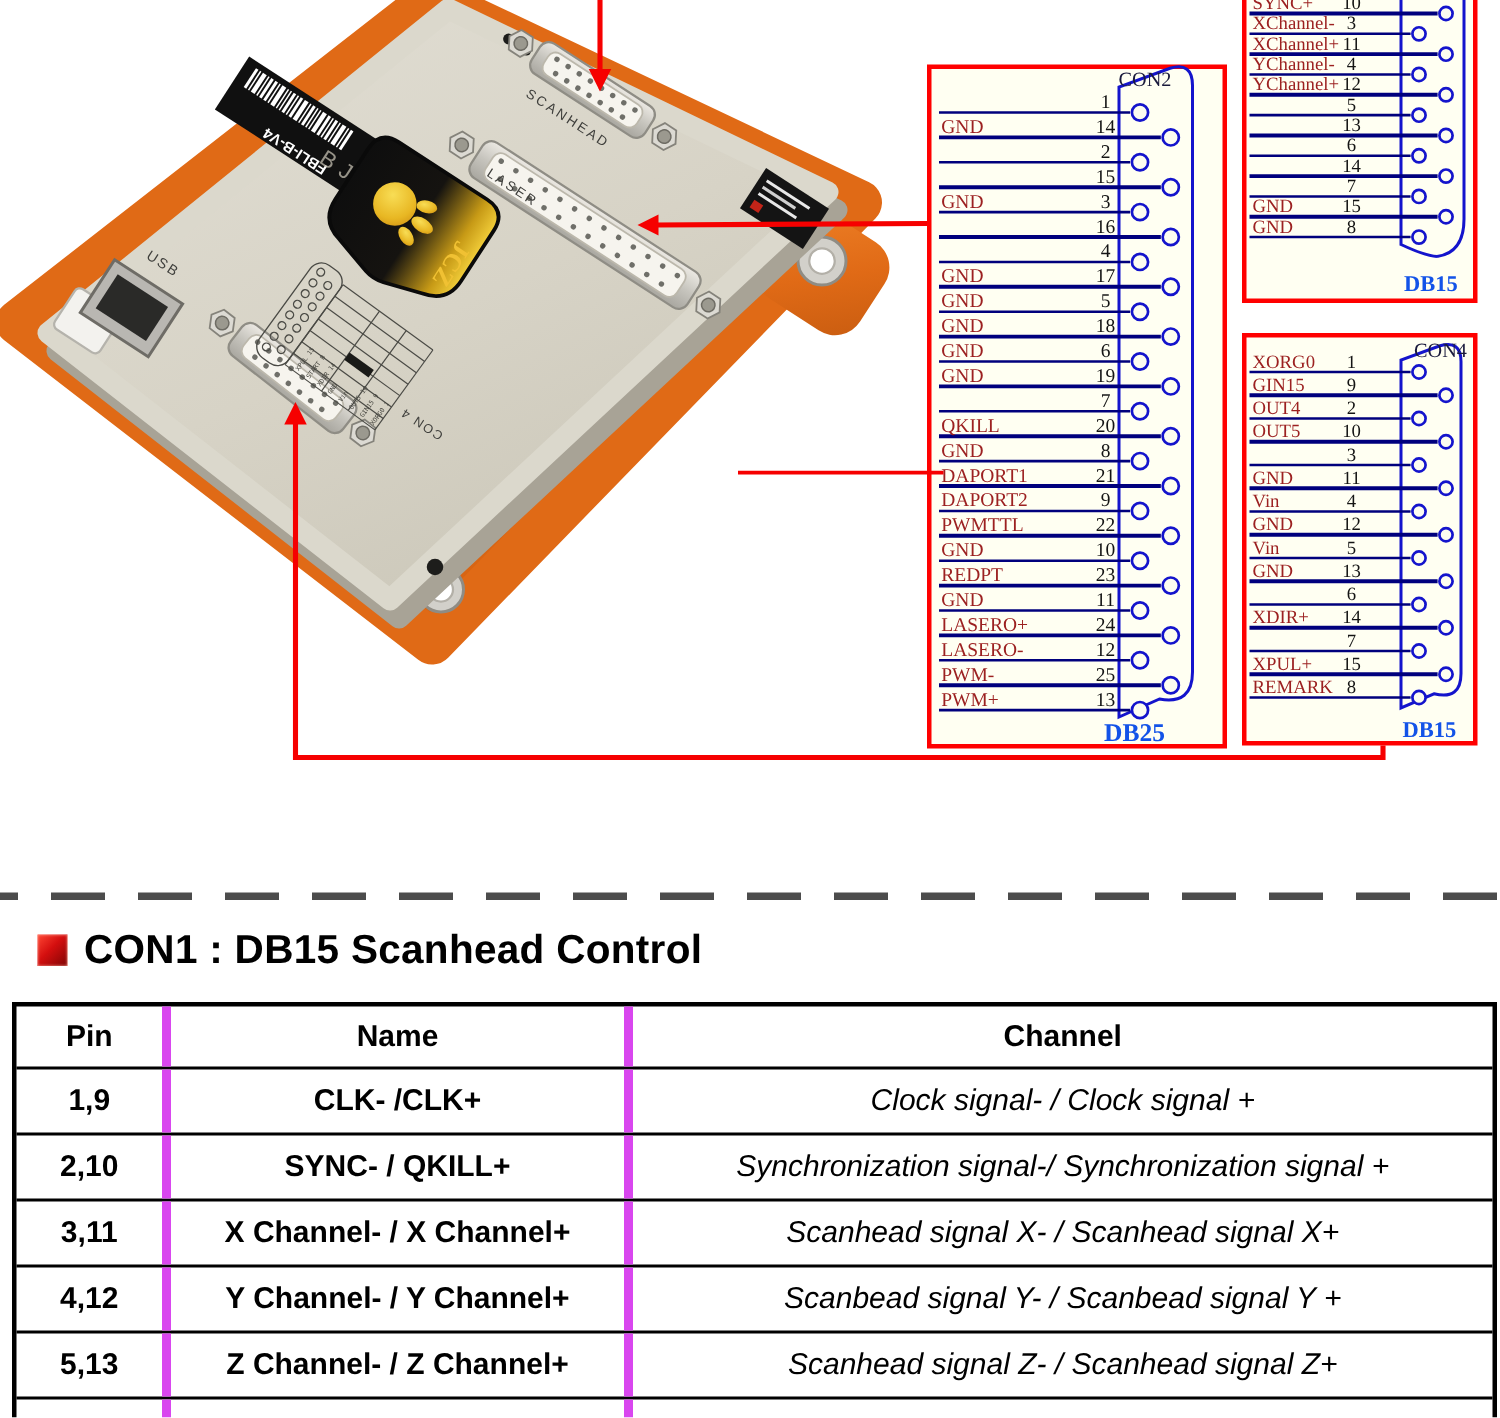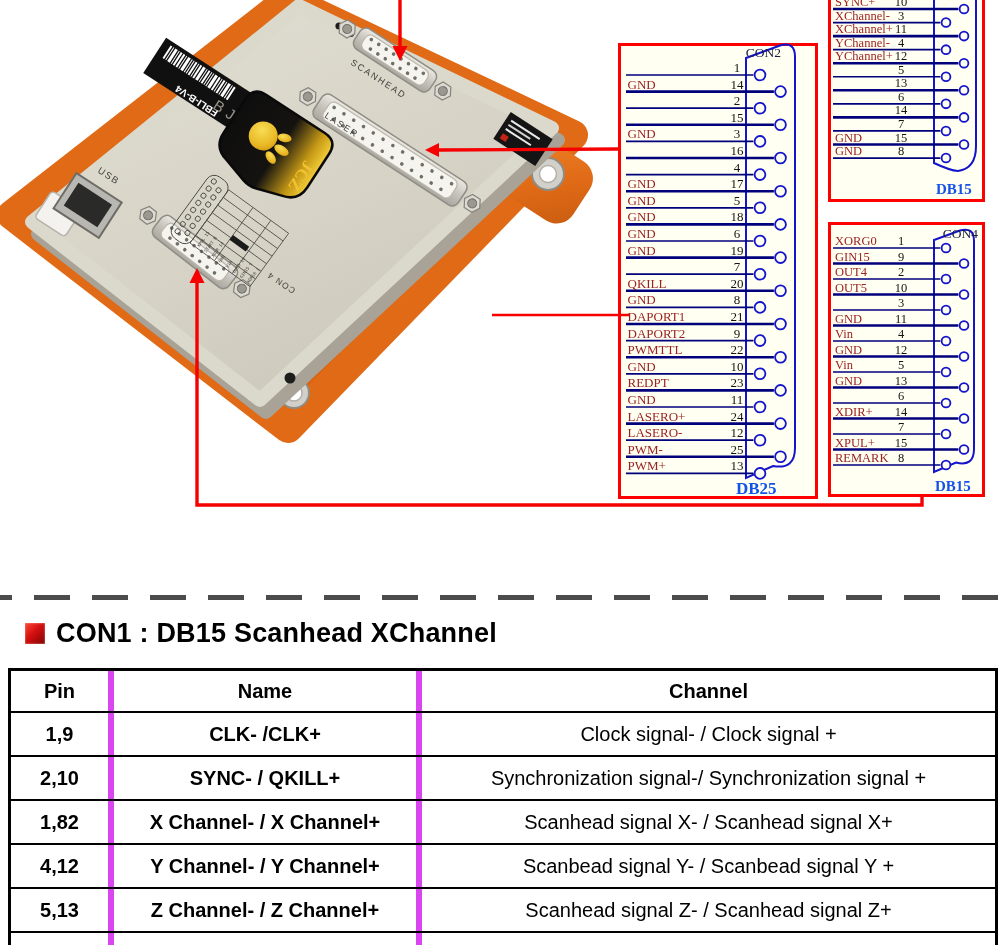--- a/index.html
+++ b/index.html
@@ -17,21 +17,21 @@
   #heading .title{font-size:27px;font-weight:bold;color:#000;letter-spacing:.2px}
   
   #pin-table{position:absolute;left:8px;top:668px;width:984px;border:3px solid #000;background:#fff}
   .trow{display:grid;grid-template-columns:97px 308px 1fr;height:42px;border-top:2px solid #000}
   .trow.thead{height:40px;border-top:none}
   .tcell{display:flex;align-items:center;justify-content:center;font-size:20px;color:#000;
     border-left:6px solid #d946ef;overflow:hidden}
   .tcell:first-child{border-left:none}
   .tcell.h{font-weight:bold}
   .tcell.bold{font-weight:bold}
-  .tcell.fn{}
+  .tcell.fn{font-style:italic}
 </style>
 </head>
 <body>
 
 <div class="stage">
 
   <svg class="abs" style="left:0;top:0" width="1000" height="600" viewBox="0 0 1000 600">
     <defs>
       <linearGradient id="orangeG" x1="0" y1="0" x2="1" y2="1">
         <stop offset="0" stop-color="#ef8228"></stop>
@@ -517,41 +517,41 @@
       <polygon points="400,61 392.5,46 407.5,46"></polygon>
       <polygon points="425,150 439,143 439,157"></polygon>
       <polygon points="197,268 189.5,283 204.5,283"></polygon>
     </g>
   </svg>
 
   <div id="divider"></div>
 
   <div id="heading">
     <span class="bullet"></span>
-    <span class="title">CON1 : DB15 Scanhead XChannel</span>
+    <span class="title">CON1 : DB15 Scanhead Control</span>
   </div>
 
   <div id="pin-table">
       <div class="trow thead">
         <div class="tcell h">Pin</div>
         <div class="tcell h">Name</div>
         <div class="tcell h">Channel</div>
       </div>
       <div class="trow">
         <div class="tcell bold">1,9</div>
         <div class="tcell bold">CLK- /CLK+</div>
         <div class="tcell fn">Clock signal- / Clock signal +</div>
       </div>
       <div class="trow">
         <div class="tcell bold">2,10</div>
         <div class="tcell bold">SYNC- / QKILL+</div>
         <div class="tcell fn">Synchronization signal-/ Synchronization signal +</div>
       </div>
       <div class="trow">
-        <div class="tcell bold">1,82</div>
+        <div class="tcell bold">3,11</div>
         <div class="tcell bold">X Channel- / X Channel+</div>
         <div class="tcell fn">Scanhead signal X- / Scanhead signal X+</div>
       </div>
       <div class="trow">
         <div class="tcell bold">4,12</div>
         <div class="tcell bold">Y Channel- / Y Channel+</div>
         <div class="tcell fn">Scanbead signal Y- / Scanbead signal Y +</div>
       </div>
       <div class="trow">
         <div class="tcell bold">5,13</div>

